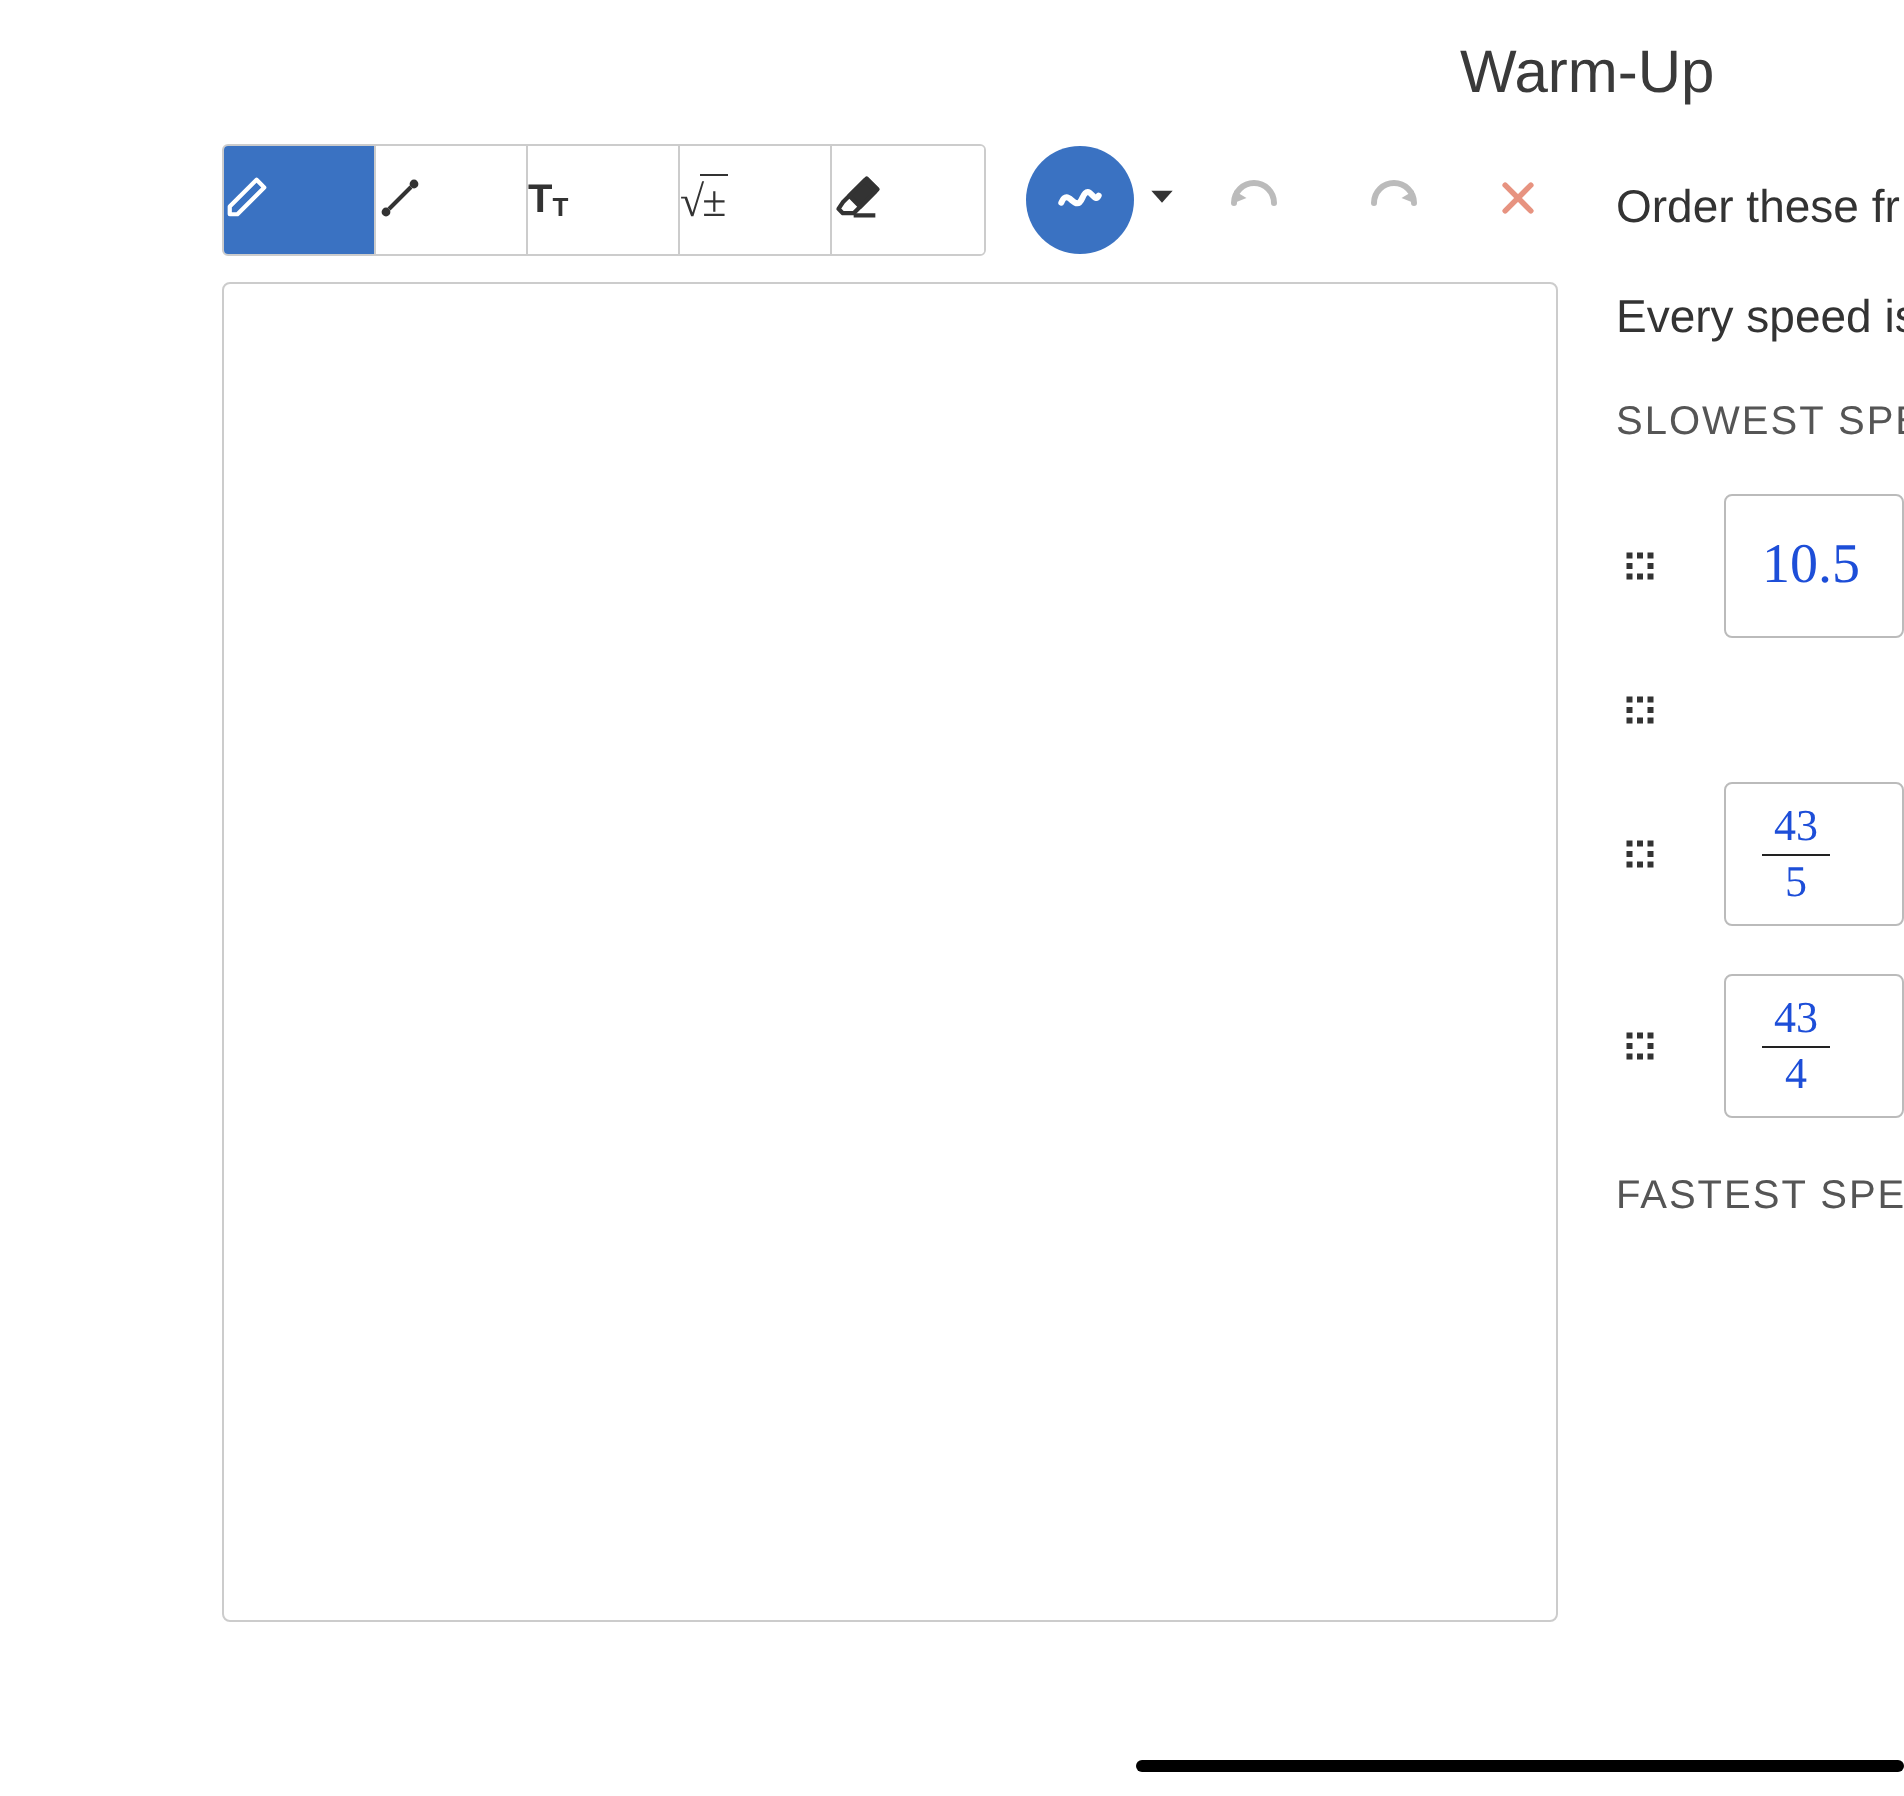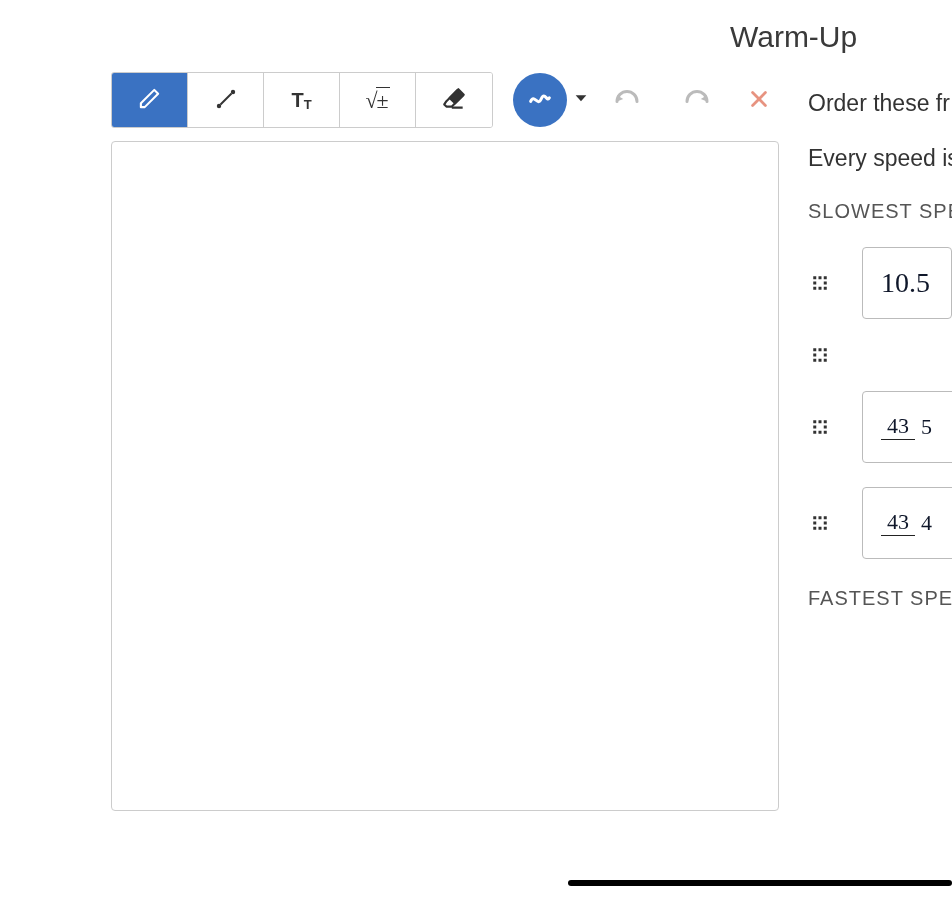--- a/index.html
+++ b/index.html
@@ -26,21 +26,20 @@
       border: 1px solid #ccc;
       border-radius: 3px;
       overflow: hidden;
     }
 
     .tool-btn {
       width: 76px;
       height: 54px;
       display: flex;
       align-items: center;
-      justify-content: center;
       background: #fff;
       border: none;
       border-right: 1px solid #ccc;
       cursor: pointer;
       color: #333;
     }
     .tool-btn:last-child { border-right: none; }
     .tool-btn.active { background: #3a72c2; color: #fff; }
 
     .color-btn {
@@ -158,27 +157,28 @@
       border: 1px solid #bbb;
       border-radius: 4px;
       min-width: 90px;
       height: 72px;
       display: flex;
       align-items: center;
       justify-content: flex-start;
       padding: 0 18px;
       font-family: Georgia, "Times New Roman", serif;
       font-size: 28px;
-      color: #0f172a;
+      color: #1d4ed8;
       background: #fff;
       white-space: nowrap;
     }
 
     .fraction {
       display: inline-flex;
+      flex-direction: column;
       align-items: center;
       font-family: Georgia, "Times New Roman", serif;
       font-size: 22px;
       line-height: 1.1;
     }
     .fraction .num { padding: 0 6px 1px 6px; border-bottom: 1.5px solid #222; }
     .fraction .den { padding: 1px 6px 0 6px; }
 
     .panel-label.bottom { margin-top: 28px; }
 

